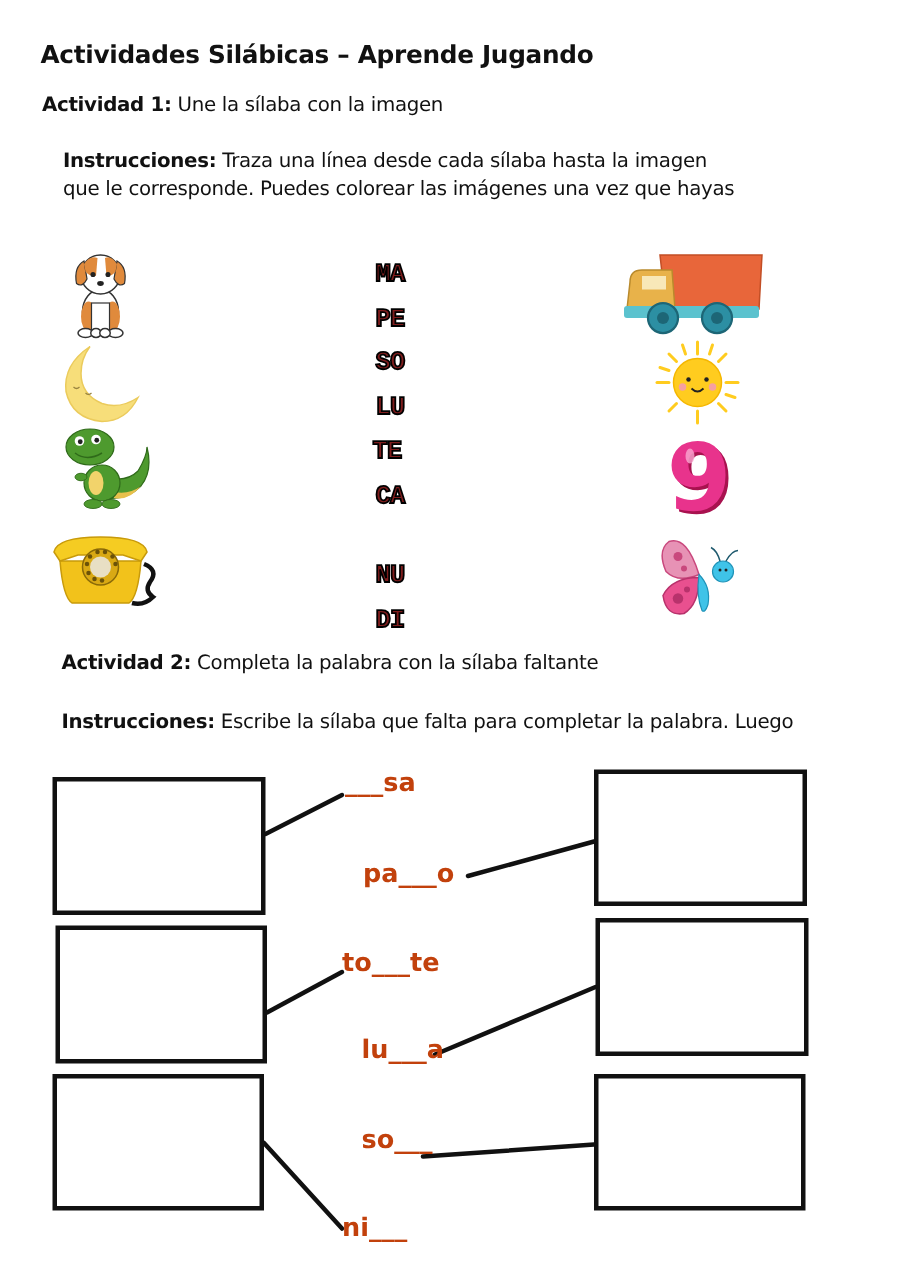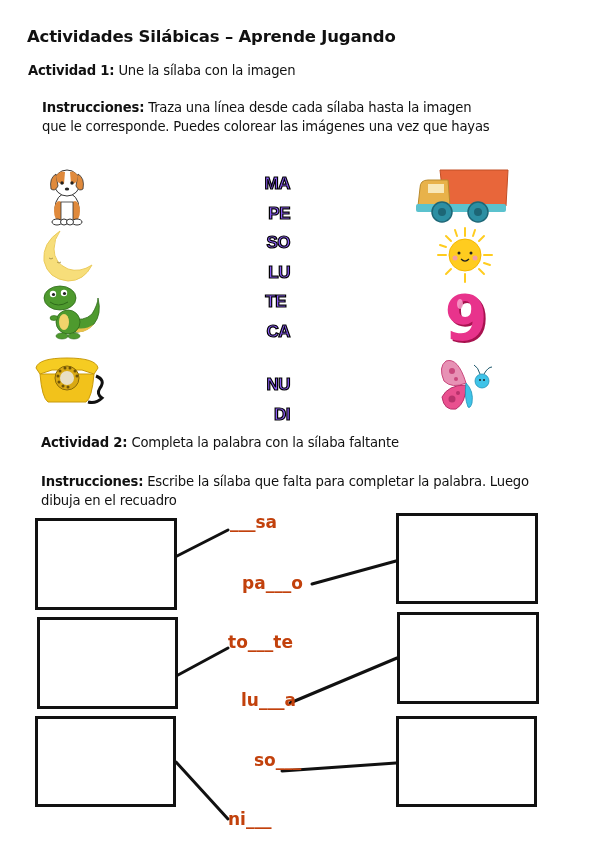--- a/index.html
+++ b/index.html
@@ -2,21 +2,21 @@
 <html><head>
   <meta charset="utf-8">
   <style>
     * { box-sizing: border-box; margin: 0; padding: 0; }
     html, body { width: 600px; height: 849px; background: #ffffff; overflow: hidden; }
     body { position: relative; font-family: "DejaVu Sans", sans-serif; color: #111; }
     .abs { position: absolute; }
     .title { left: 11px; width: 600px; top: 27px; font-size: 16.5px; font-weight: bold; letter-spacing: -0.2px; padding-left: 16px; }
     .para { font-size: 13.2px; line-height: 19px; letter-spacing: -0.2px; }
     .para b { font-weight: bold; }
-    .syl { font-family: Liberation Sans, sans-serif; font-weight: bold; font-size: 17px; letter-spacing: -0.5px; color: #8b5cf6; text-align: right; width: 60px; -webkit-text-stroke: 1.2px #000; }
+    .syl { font-family: Liberation Mono, monospace; font-weight: bold; font-size: 17px; letter-spacing: -0.5px; color: #7f1d1d; text-align: center; width: 60px; -webkit-text-stroke: 1.2px #000; }
     .word { font-weight: bold; font-size: 17px; letter-spacing: 0px; color: #c2410c; white-space: pre; }
     .box { border: 3px solid #111; background: #fff; }
     svg.overlay { position: absolute; left: 0; top: 0; }
     .pic { position: absolute; }
   </style>
 </head>
 <body>
 
 <div class="abs title">Actividades Silábicas – Aprende Jugando</div>
 
@@ -154,21 +154,20 @@
   <path d="M42 21 Q40 14 36 12" stroke="#1f5a6e" stroke-width="1" fill="none"></path>
   <path d="M46 21 Q50 14 54 14" stroke="#1f5a6e" stroke-width="1" fill="none"></path>
 </svg>
 
 <div class="abs para" style="left:41px; top:433px;">
   <b>Actividad 2:</b><span> Completa la palabra con la sílaba faltante</span>
 </div>
 
 <div class="abs para" style="left:41px; top:472px; width:545px;">
   <div><b>Instrucciones:</b><span> Escribe la sílaba que falta para completar la palabra. Luego</span></div>
-  <div>dibuja en el recuadro</div>
 </div>
 
 <div class="abs box" style="left:35px; top:518px; width:142px; height:92px;"></div>
 <div class="abs box" style="left:37px; top:617px; width:141px; height:92px;"></div>
 <div class="abs box" style="left:35px; top:716px; width:141px; height:91px;"></div>
 
 <div class="abs box" style="left:396px; top:513px; width:142px; height:91px;"></div>
 <div class="abs box" style="left:397px; top:612px; width:142px; height:92px;"></div>
 <div class="abs box" style="left:396px; top:716px; width:141px; height:91px;"></div>
 
@@ -180,14 +179,14 @@
     <line x1="290" y1="703" x2="397" y2="658"></line>
     <line x1="282" y1="771" x2="396" y2="763"></line>
     <line x1="176" y1="762" x2="228" y2="819"></line>
   </g>
 </svg>
 
 <div class="abs word" style="left:230px; top:512px;">___sa</div>
 <div class="abs word" style="left:242px; top:573px;">pa___o</div>
 <div class="abs word" style="left:228px; top:632px;">to___te</div>
 <div class="abs word" style="left:241px; top:690px;">lu___a</div>
-<div class="abs word" style="left:241px; top:750px;margin-left:13px;">so___</div>
+<div class="abs word" style="left:241px; top:750px;">so___</div>
 <div class="abs word" style="left:228px; top:809px;">ni___</div>
 
 </body></html>

